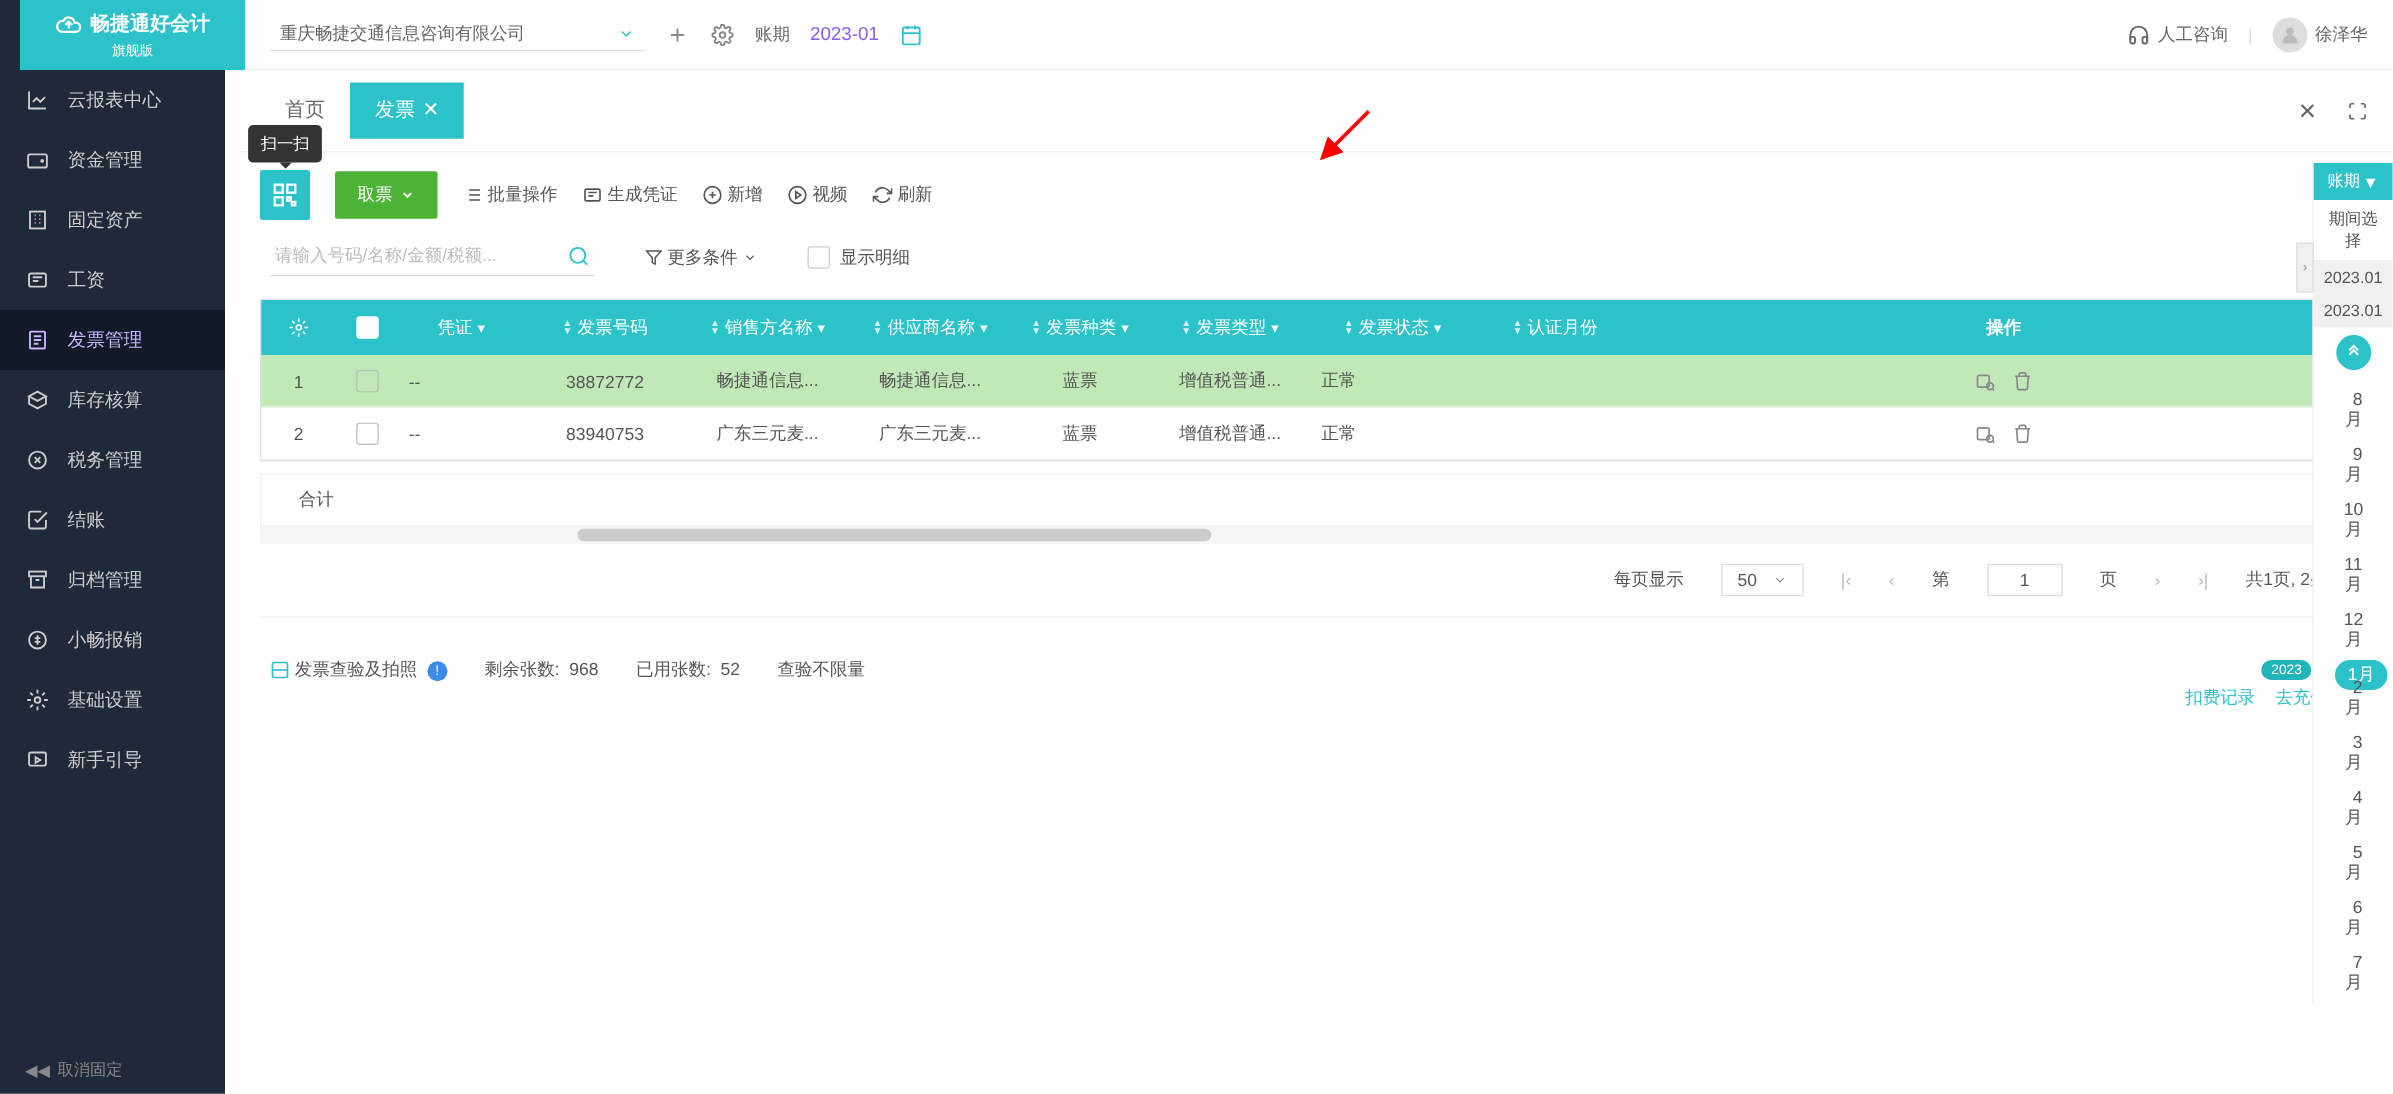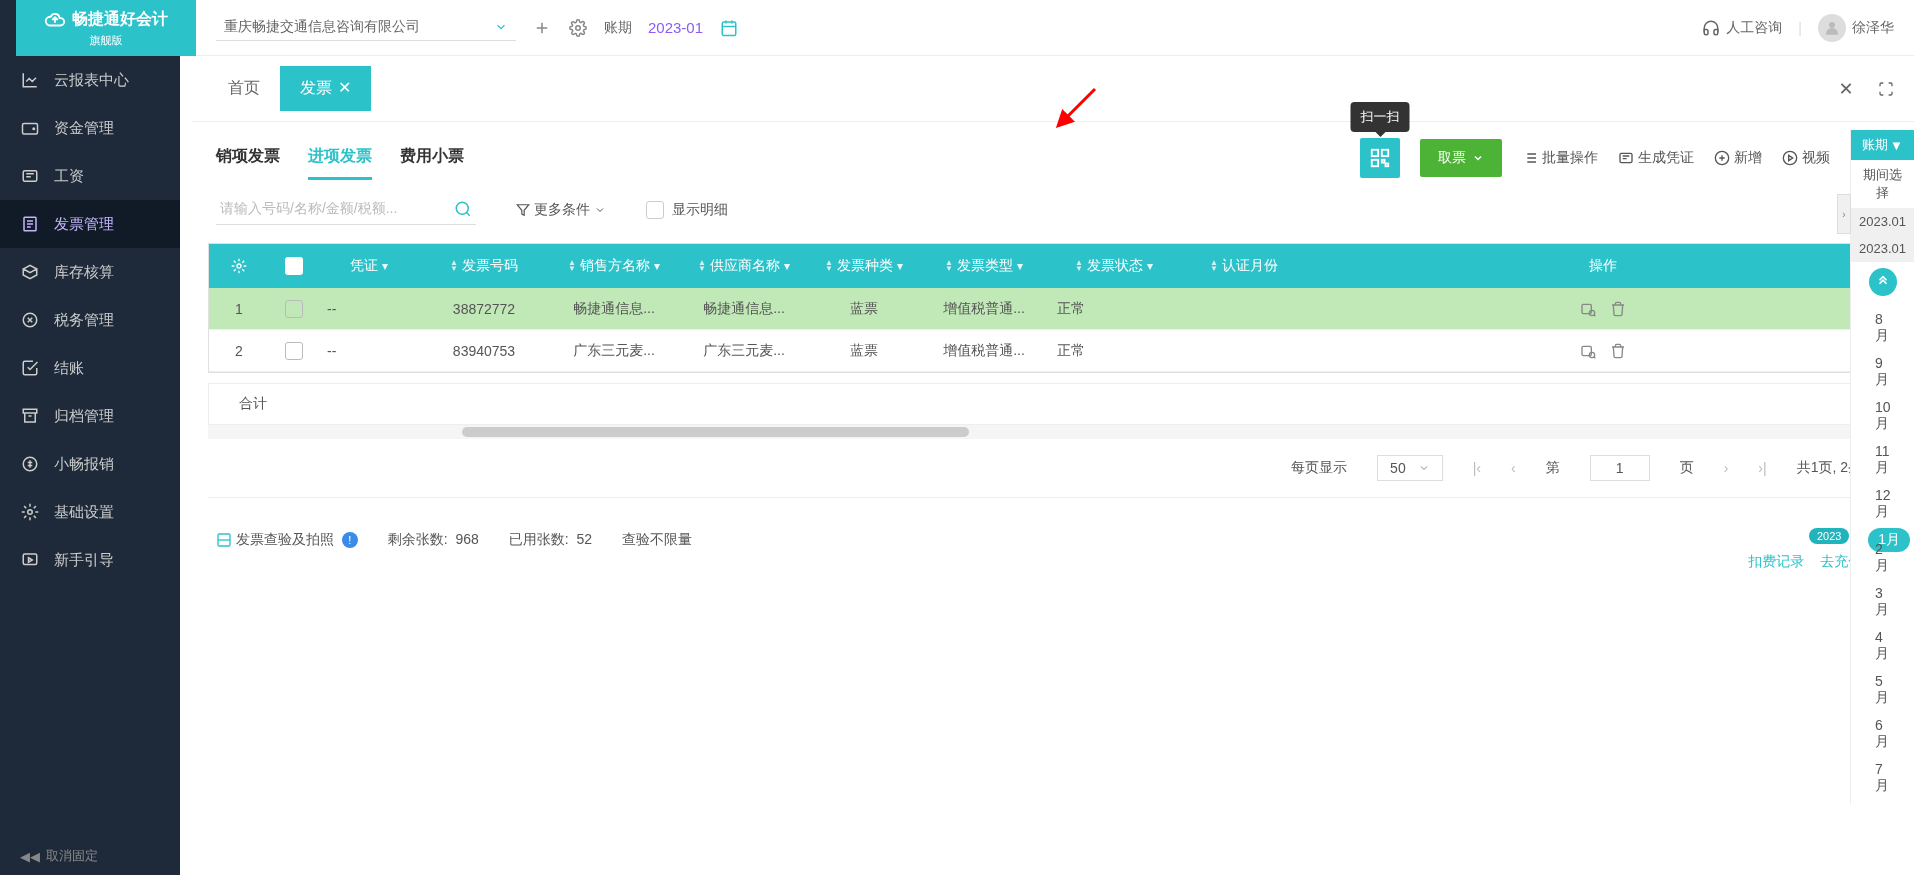--- a/index.html
+++ b/index.html
@@ -68,21 +68,21 @@
     .col-idx { width: 60px; }
     .col-chk { width: 50px; }
     .col-cert { width: 100px; }
     .col-invoice { width: 130px; }
     .col-seller { width: 130px; }
     .col-supplier { width: 130px; }
     .col-kind { width: 110px; }
     .col-type { width: 130px; }
     .col-status { width: 130px; }
     .col-month { width: 130px; }
-    .col-op { flex: 1; }
+    .col-op { flex: 1; font-weight: bold; }
     .hdr-chk { width: 18px; height: 18px; background: #fff; border-radius: 3px; }
     .gear { color: #fff; }
     .tbody .row { display: flex; height: 42px; align-items: center; border-bottom: 1px solid #eee; }
     .tbody .row.highlight { background: #c1e8b7; }
     .td { display: flex; align-items: center; justify-content: center; color: #555; overflow: hidden; white-space: nowrap; }
     .td .chk { border-color: #bbb; }
     .td.left { justify-content: flex-start; padding-left: 8px;}
     .row-actions { display: flex; gap: 14px; color: #888; }
     .sum-row { display: flex; height: 42px; align-items: center; padding-left: 30px; color: #555; border: 1px solid #eee; margin-top: 10px;}
     .hscroll { height: 14px; background: #f5f5f5; position: relative; margin-top: 0;}
@@ -101,21 +101,21 @@
     .footer-right a { color: #2cc2c9; text-decoration: none; margin-top: 45px; }
     .info-badge { width:16px; height:16px; background:#3b8be8; color:#fff; border-radius:50%; font-size:11px; display:inline-flex; align-items:center; justify-content:center; margin-left:4px;}
     
     
     .period-panel { position: fixed; right: 0; top: 130px; width: 64px; background: #fff; border-left: 1px solid #eee; z-index: 50;}
     .period-btn { background: #2cc2c9; color: #fff; padding: 6px 8px; font-size: 13px; display:flex; align-items:center; justify-content:center; gap:2px;}
     .period-title { padding: 6px; font-size: 13px; color: #555; text-align: center; }
     .period-item { padding: 6px; text-align: center; font-size: 13px; color: #555; cursor: pointer; }
     .period-item.grey { background: #f0f0f0; }
     .month-list { padding: 4px 0; }
-    .month-item { padding: 5px 24px; color: #555; cursor: pointer; position: relative; font-size: 14px; }
+    .month-item { padding: 5px 24px; text-align: right; color: #555; cursor: pointer; position: relative; font-size: 14px; }
     .month-item.active { color: #fff; }
     .month-item.active .pill { position: absolute; right: 4px; top: 2px; background: #2cc2c9; border-radius: 12px; padding: 3px 10px; }
     .year-badge { position: absolute; left: -42px; top: 2px; background: #21b4bb; color: #fff; font-size: 11px; padding: 2px 8px; border-radius: 10px; }
     .scroll-top { width: 28px; height: 28px; background: #2cc2c9; border-radius: 50%; color: #fff; display:flex; align-items:center; justify-content:center; margin: 6px auto; font-size: 14px;}
     .period-collapse { position:absolute; left:-14px; top:64px; width:14px; height:40px; background:#f0f0f0; border:1px solid #ddd; display:flex; align-items:center; justify-content:center; font-size:10px; color:#888;}
     
     
     .arrow-annotation { position: absolute; left: 870px; top: 84px; color: #ff0000; pointer-events: none; z-index: 60;}
     
     svg { display: block; }
@@ -199,20 +199,29 @@
           <span>云报表中心</span>
         </li>
         <li>
           <span class="icon">
             <svg width="18" height="18" viewBox="0 0 24 24" fill="none" stroke="currentColor" stroke-width="2">
               <rect x="2" y="6" width="20" height="14" rx="2"></rect>
               <circle cx="17" cy="13" r="1"></circle>
             </svg>
           </span>
           <span>资金管理</span>
+        </li>
+        <li>
+          <span class="icon">
+            <svg width="18" height="18" viewBox="0 0 24 24" fill="none" stroke="currentColor" stroke-width="2">
+              <rect x="4" y="3" width="16" height="18"></rect>
+              <path d="M9 7h1M14 7h1M9 11h1M14 11h1M9 15h1M14 15h1"></path>
+            </svg>
+          </span>
+          <span>固定资产</span>
         </li>
         <li>
           <span class="icon">
             <svg width="18" height="18" viewBox="0 0 24 24" fill="none" stroke="currentColor" stroke-width="2">
               <rect x="3" y="5" width="18" height="14" rx="2"></rect>
               <path d="M7 9h10M7 13h6"></path>
             </svg>
           </span>
           <span>工资</span>
         </li>
@@ -317,25 +326,20 @@
           <svg width="16" height="16" viewBox="0 0 24 24" fill="none" stroke="#666" stroke-width="2">
               <path d="M8 3H5a2 2 0 0 0-2 2v3M21 8V5a2 2 0 0 0-2-2h-3M16 21h3a2 2 0 0 0 2-2v-3M3 16v3a2 2 0 0 0 2 2h3"></path>
             </svg>
         </div>
       </div>
     </div>
 
     <div class="content-area">
 
       <div class="sub-toolbar">
-        <div class="sub-tabs">
-          <div class="sub-tab">销项发票</div>
-          <div class="sub-tab active">进项发票</div>
-          <div class="sub-tab">费用小票</div>
-        </div>
         <div class="toolbar-actions">
           <div class="qr-btn">
             <div class="qr-tooltip">扫一扫</div>
             <svg width="22" height="22" viewBox="0 0 24 24" fill="none" stroke="#fff" stroke-width="2">
                 <rect x="3" y="3" width="7" height="7"></rect>
                 <rect x="14" y="3" width="7" height="7"></rect>
                 <rect x="3" y="14" width="7" height="7"></rect>
                 <rect x="14" y="14" width="3" height="3"></rect>
                 <rect x="18" y="18" width="3" height="3"></rect>
               </svg>

